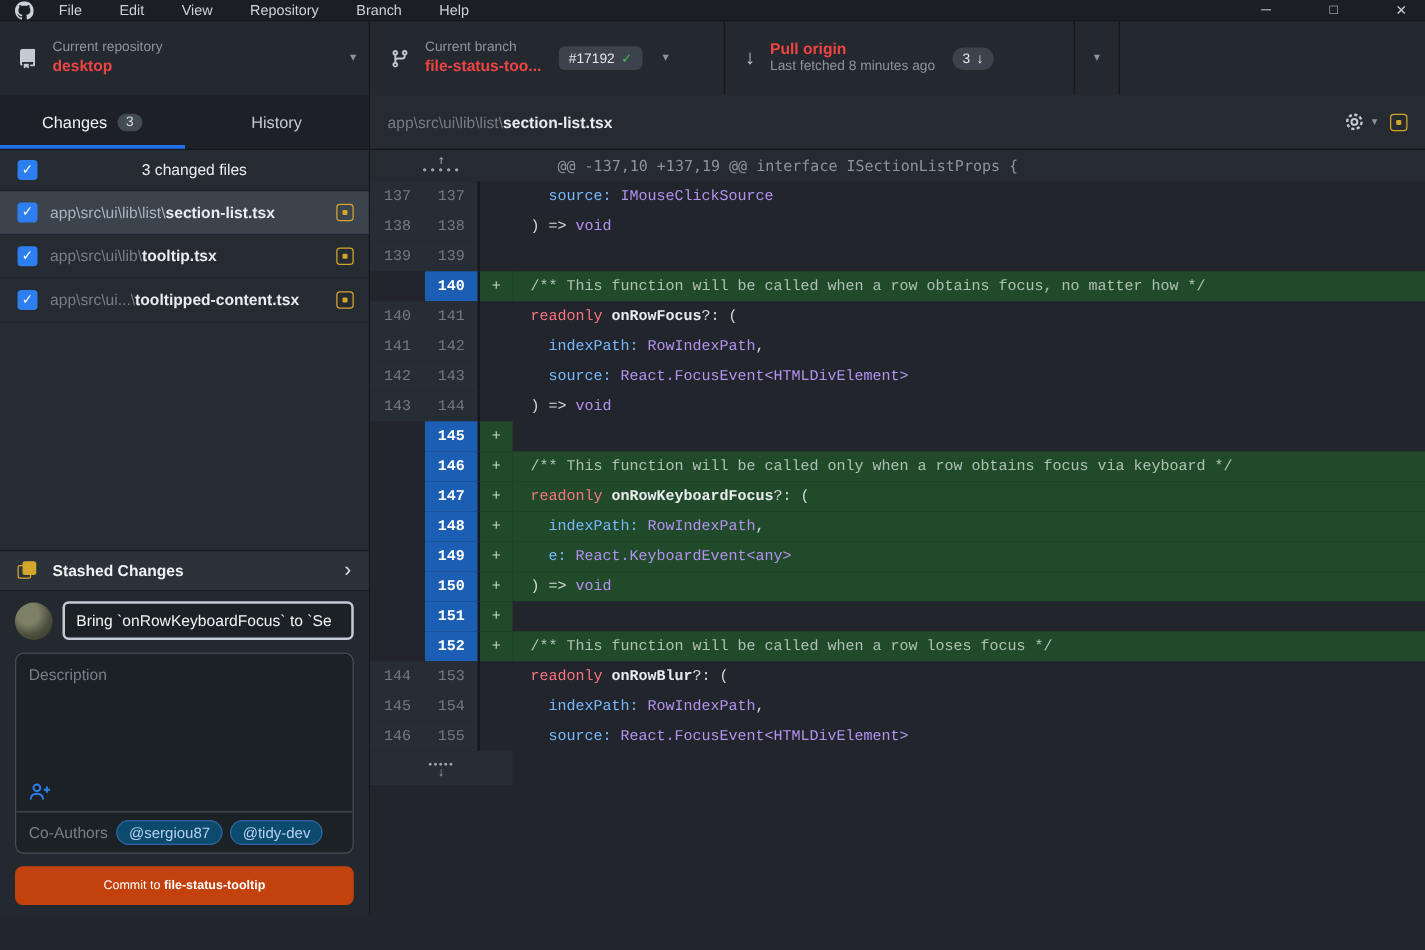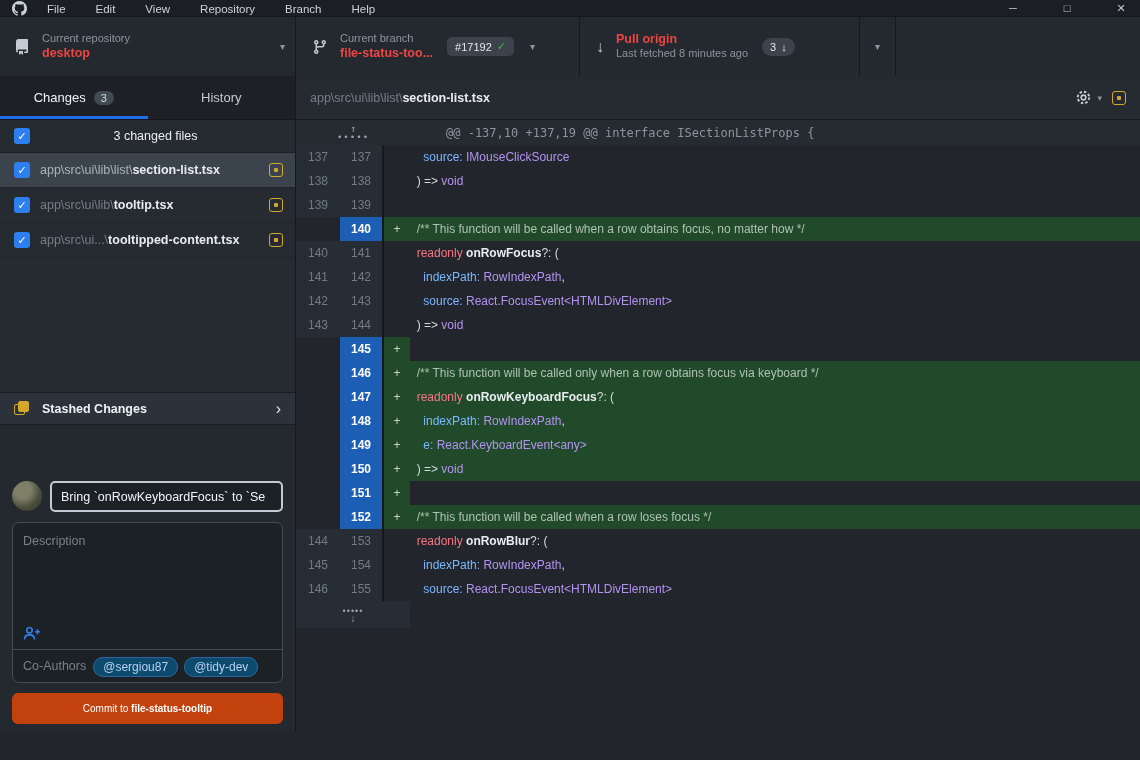--- a/index.html
+++ b/index.html
@@ -74,21 +74,21 @@
   .stash-label { color:#eef1f4; font-size:12.5px; font-weight:bold; flex:1; }
   .stash-chev { color:#dfe4e9; font-size:16px; }
   .stack-icon { position:relative; width:16px; height:15px; flex:0 0 auto; }
   .stack-icon .l1 { position:absolute; left:0; top:3px; width:11px; height:11px;
     border:1.5px solid #d4a72c; border-radius:2px; background:#2c323a; }
   .stack-icon .l2 { position:absolute; left:4px; top:0; width:11px; height:11px;
     border:1.5px solid #d4a72c; border-radius:2px; background:#d4a72c; }
 
   
   .commit { padding:8px 12px 8px; background:#24292f; flex:0 0 auto; }
-  .sum-row { display:flex; align-items:flex-start; gap:8px;margin-top:48px; }
+  .sum-row { display:flex; align-items:flex-end; gap:8px; }
   .avatar { width:30px; height:30px; border-radius:50%; flex:0 0 auto;
     background:radial-gradient(circle at 35% 30%, #7d7f66 0 30%, #4c4f3c 60%, #33362a 100%); }
   .sum-input { flex:1; height:31px; background:#1c2126; border:2px solid #c2cad3;
     border-radius:5px; color:#f0f3f6; font-size:12.5px; padding:0 9px;
     font-family:"Liberation Sans",sans-serif; outline:none; min-width:0; }
   .desc-box { margin-top:10px; border:1px solid #454d57; border-radius:7px;
     background:#1c2126; overflow:hidden; }
   .desc-area { height:126px; position:relative; padding:8px 10px; }
   .desc-ph { color:#768088; font-size:12.5px; }
   .coauthor-toggle { position:absolute; left:10px; bottom:8px; cursor:pointer; }
@@ -114,21 +114,21 @@
   .hunk-row { height:25px; display:flex; align-items:center; background:#262b32;
     flex:0 0 auto; font-family:"DejaVu Sans Mono","Liberation Mono",monospace;
     font-size:12px; color:#8b949e; }
   .hunk-gutter { width:114px; display:flex; justify-content:center; flex:0 0 auto; }
   .expander { display:flex; flex-direction:column; align-items:center;
     color:#9aa4ae; font-size:10px; line-height:8px; cursor:pointer; }
   .dots { letter-spacing:1px; font-size:9px; }
   .hunk-text { padding-left:36px; white-space:pre; }
 
   .drow { height:24px; display:flex; align-items:center;
-    font-family:Liberation Sans, sans-serif; font-size:12px;
+    font-family:Liberation Mono, monospace; font-size:12px;
     line-height:24px; flex:0 0 auto; }
   .gcell { width:44px; text-align:center; color:#717b86; background:#272d35;
     flex:0 0 auto; }
   .gcell.new { border-right:2px solid #15181c; }
   .drow.add .gcell { background:#1b5eb4; color:#fff; }
   .drow.add .gcell.new { font-weight:bold; }
   .mark { width:26px; text-align:center; color:#c8d4ca; flex:0 0 auto; }
   .code { flex:1; white-space:pre; overflow:hidden; color:#d6dade; }
   .drow.add .mark, .drow.add .code { background:#204a2a; }
   .tok-kw { color:#f97583; }

